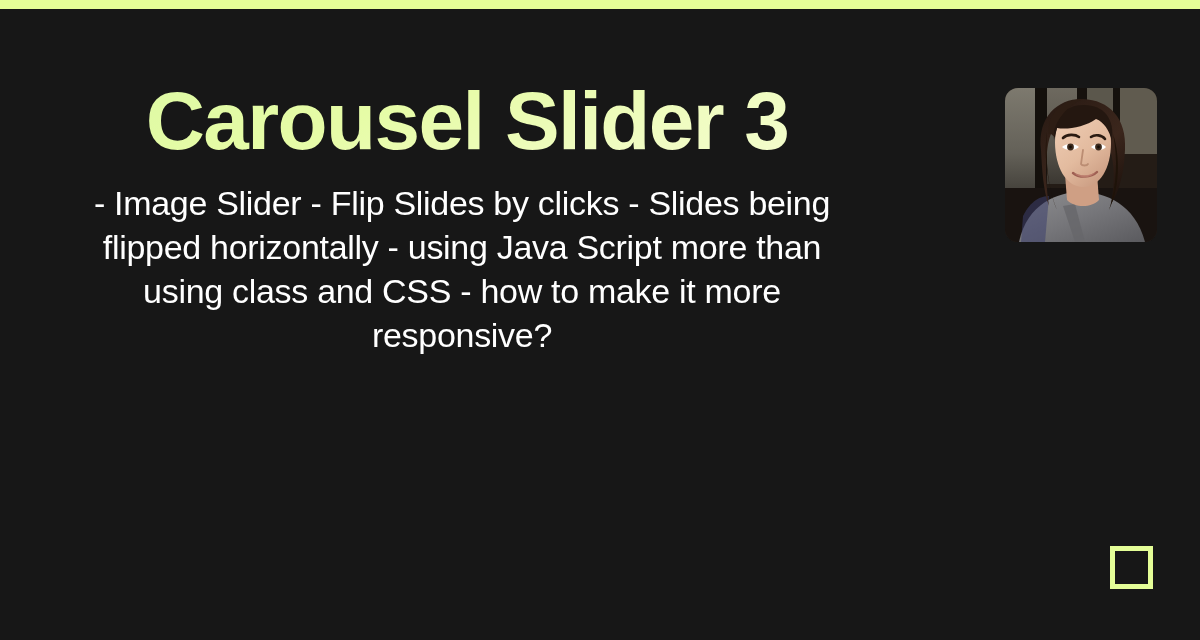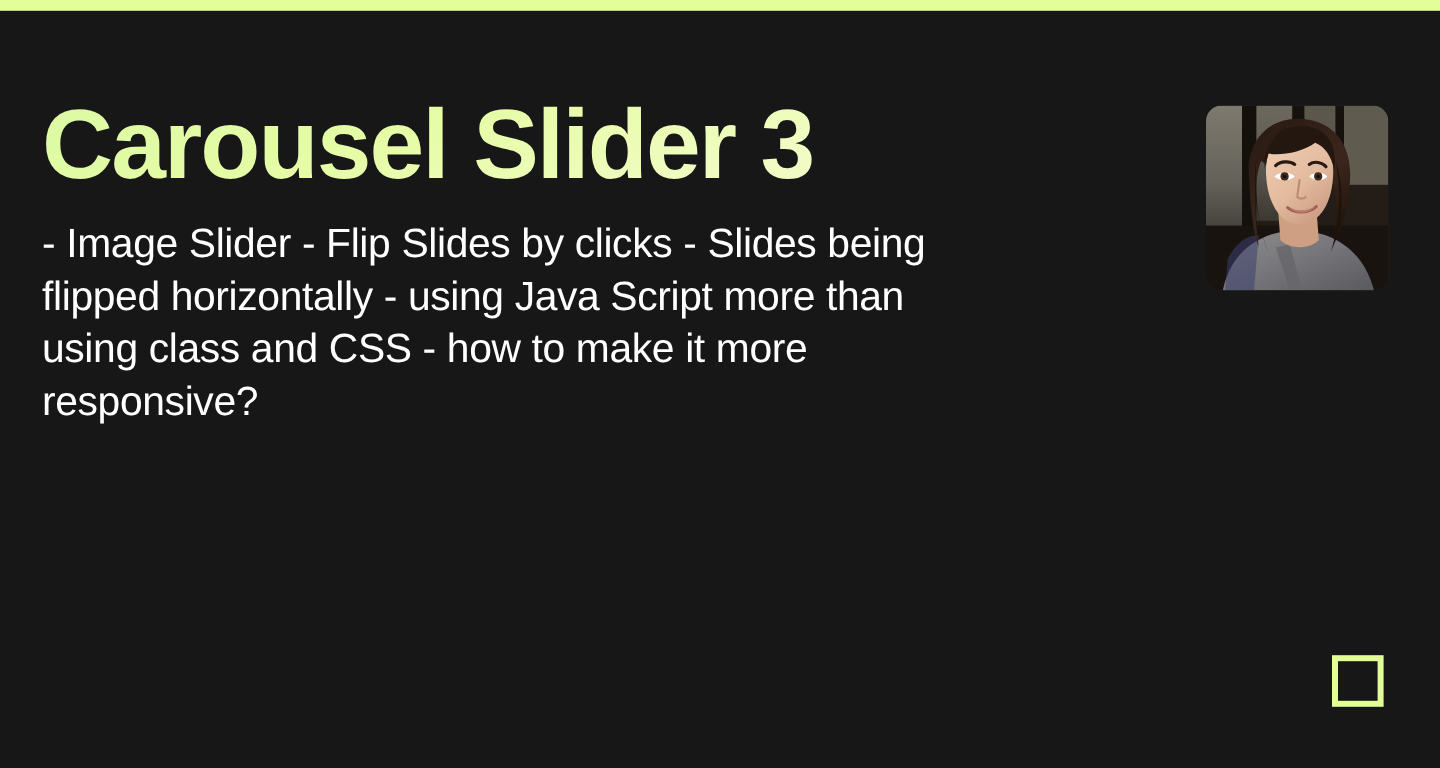--- a/index.html
+++ b/index.html
@@ -28,23 +28,24 @@
     top: 0;
     left: 0;
     width: 1200px;
     height: 9px;
     background: #e4fe97;
   }
 
   
   .content {
     position: absolute;
-    left: 35px;
+    left: 67px;
     top: 78px;
     width: 800px;
+    text-align: center;
   }
 
   .title {
     margin: 0;
     font-family: "Liberation Sans", sans-serif;
     font-size: 82px;
     font-weight: bold;
     line-height: 1.04;
     letter-spacing: -1.6px;
     color: #e3fb9b;

